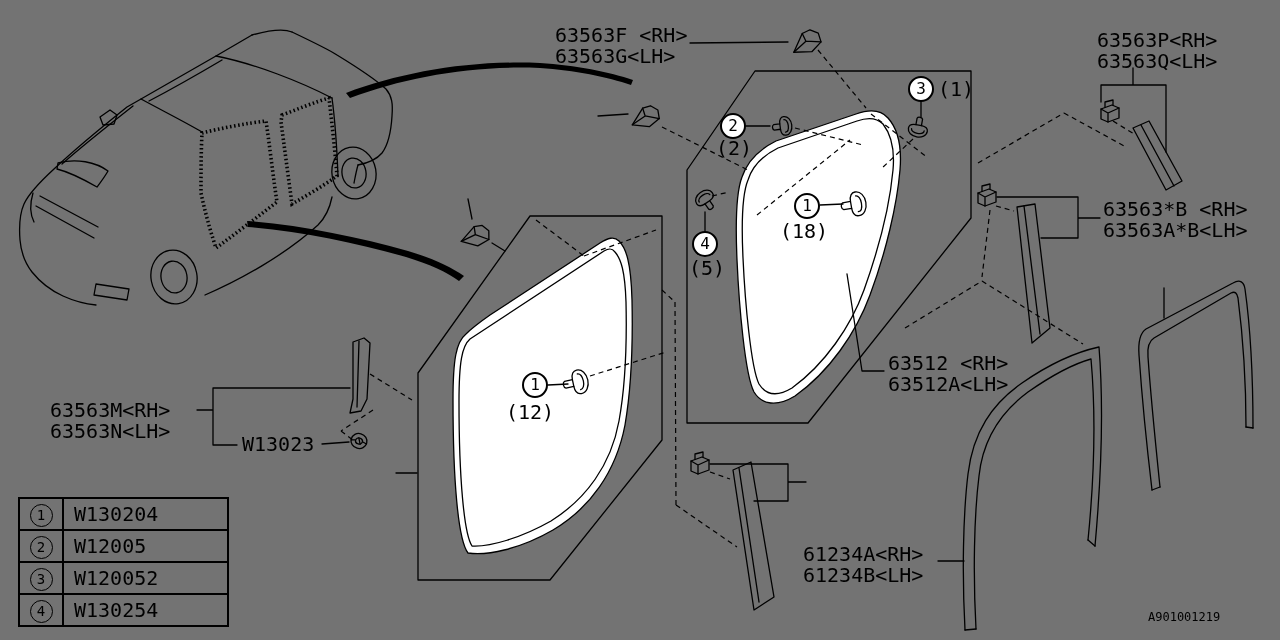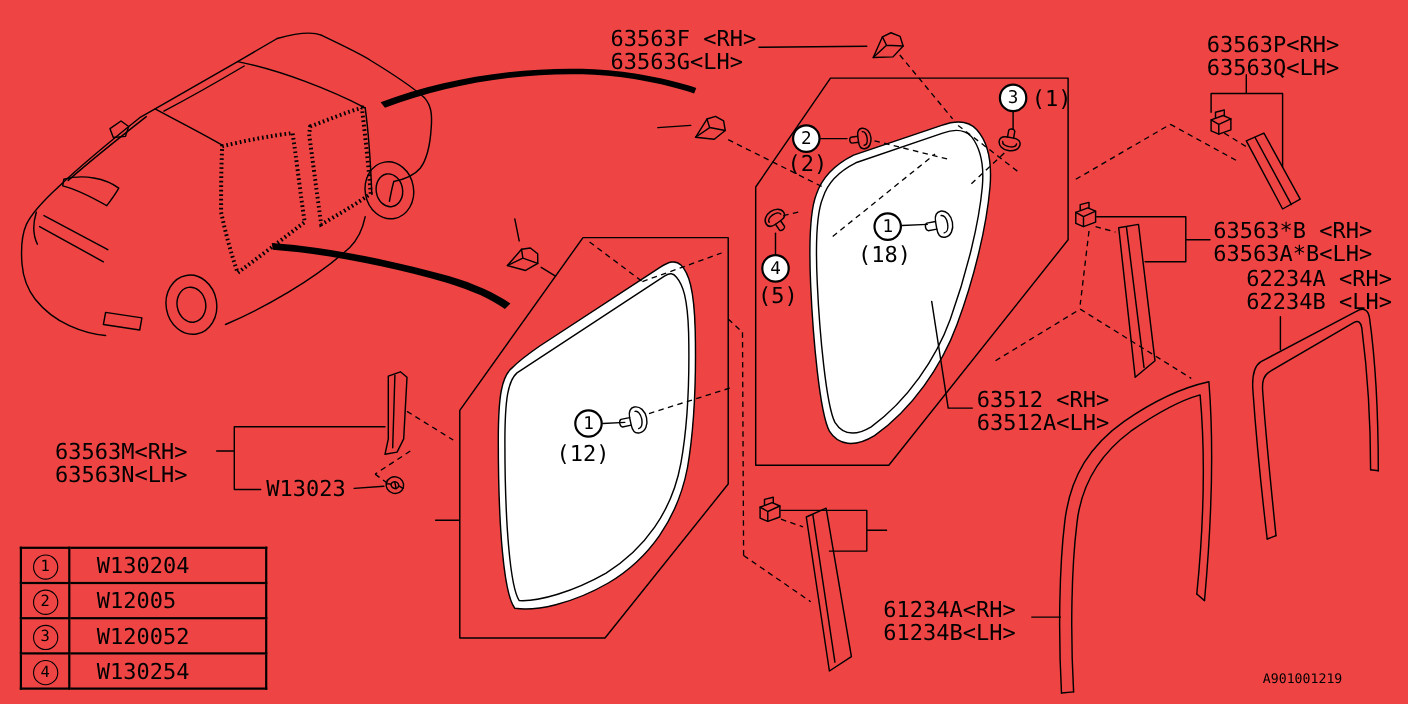--- a/index.html
+++ b/index.html
@@ -1,33 +1,33 @@
 <!DOCTYPE html>
 <html><head>
 <meta charset="utf-8">
 <style>
   html,body{margin:0;padding:0;background:#fff;}
-  .stage{position:relative;width:1280px;height:640px;background:#ef4444;overflow:hidden;
+  .stage{position:relative;width:1280px;height:640px;background:#737373;overflow:hidden;
          font-family:"DejaVu Sans Mono","Liberation Mono",monospace;color:#000;}
   .art{position:absolute;left:0;top:0;}
   svg *{vector-effect:non-scaling-stroke;}
   .ln{stroke:#000;fill:none;stroke-width:1.3px;stroke-linecap:round;stroke-linejoin:round;}
   .dash{stroke:#000;fill:none;stroke-width:1.2px;stroke-dasharray:5 4;}
   .dot{stroke:#000;fill:none;stroke-width:3.6px;stroke-dasharray:1.5 2.6;}
   .hatch{stroke:#000;fill:none;stroke-width:11px;stroke-dasharray:2 9;}
   .blackfill{fill:#000;stroke:none;}
   .lbl{position:absolute;font-size:20px;line-height:21px;white-space:pre;letter-spacing:0px;}
   .lbl span{display:block;}
   .cnt{position:absolute;font-size:20px;line-height:21px;white-space:pre;}
   .circ{position:absolute;width:26px;height:26px;box-sizing:border-box;border:2px solid #000;
         border-radius:50%;text-align:center;font-size:16px;line-height:22px;background:#fff;}
   .legend{position:absolute;left:18px;top:497px;border-collapse:collapse;}
   .legend td{border:2px solid #000;height:28px;font-size:20px;}
   .legend td.c1{width:40px;text-align:center;}
-  .legend td.c2{width:152px;padding-left:24px;border-radius:15px;}
+  .legend td.c2{width:152px;padding-left:10px;border-radius:15px;}
   .tcirc{display:inline-block;width:23px;height:23px;box-sizing:border-box;border:1.8px solid #000;
          border-radius:50%;font-size:14px;line-height:20px;text-align:center;vertical-align:middle;}
   .code{position:absolute;left:1148px;top:610px;font-size:12px;}
 </style>
 </head>
 <body>
 
 <div class="stage">
 
 <svg class="art" width="1280" height="640" viewBox="0 0 1280 640">
@@ -178,21 +178,20 @@
     <path class="dash" d="M373,410 L341,431 M341,431 L353,440"></path>
   </g>
 </svg>
 
 <div class="lbl" style="left:555px;top:25px"><span>63563F &lt;RH&gt;</span><span>63563G&lt;LH&gt;</span></div>
 <div class="lbl" style="left:1097px;top:30px"><span>63563P&lt;RH&gt;</span><span>63563Q&lt;LH&gt;</span></div>
 <div class="lbl" style="left:50px;top:400px"><span>63563M&lt;RH&gt;</span><span>63563N&lt;LH&gt;</span></div>
 <div class="lbl" style="left:242px;top:434px"><span>W13023</span></div>
 <div class="lbl" style="left:888px;top:353px"><span>63512 &lt;RH&gt;</span><span>63512A&lt;LH&gt;</span></div>
 <div class="lbl" style="left:1103px;top:199px"><span>63563*B &lt;RH&gt;</span><span>63563A*B&lt;LH&gt;</span></div>
-<div class="lbl" style="left:1133px;top:243px"><span>62234A &lt;RH&gt;</span><span>62234B &lt;LH&gt;</span></div>
 <div class="lbl" style="left:803px;top:544px"><span>61234A&lt;RH&gt;</span><span>61234B&lt;LH&gt;</span></div>
 
 <div class="circ" style="left:908px;top:76px">3</div>
 <div class="cnt" style="left:938px;top:79px">(1)</div>
 <div class="circ" style="left:720px;top:113px">2</div>
 <div class="cnt" style="left:716px;top:138px">(2)</div>
 <div class="circ" style="left:794px;top:193px">1</div>
 <div class="cnt" style="left:780px;top:221px">(18)</div>
 <div class="circ" style="left:692px;top:231px">4</div>
 <div class="cnt" style="left:689px;top:258px">(5)</div>

